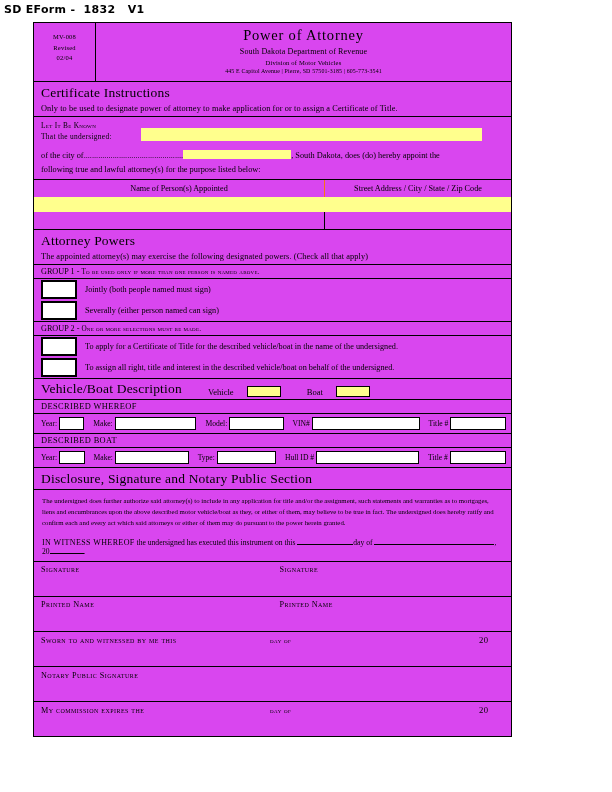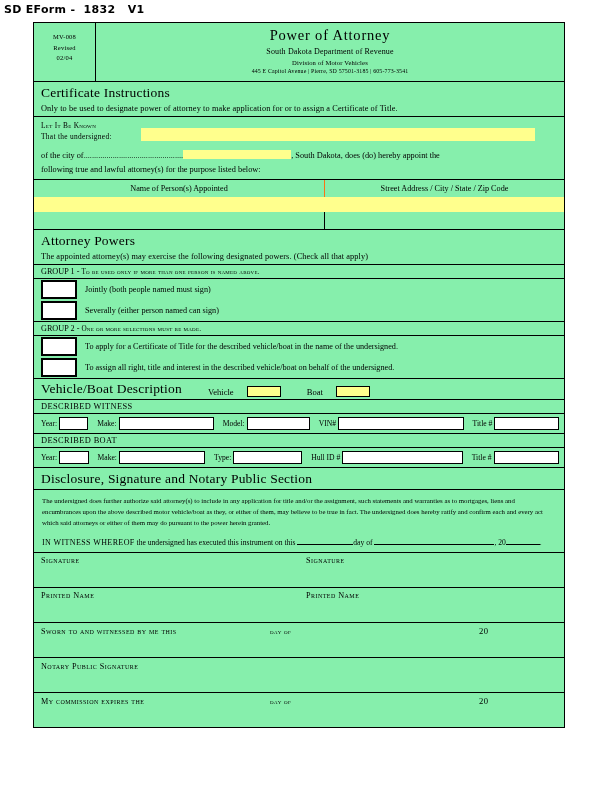--- a/index.html
+++ b/index.html
@@ -24,24 +24,24 @@
     letter-spacing: 0.3px;
     padding: 3px 0 0 4px;
     white-space: pre;
   }
 
   
   .doc {
     position: absolute;
     left: 33px;
     top: 22px;
-    width: 532px;
+    width: 479px;
     border: 1px solid #000;
     box-sizing: border-box;
-    background: #86efac;
+    background: #d946ef;
   }
 
   .hrule      { border-bottom: 1px solid #000; }
 
   
   .hdr { display: flex; align-items: stretch; }
   .hdr-left {
     width: 62px;
     border-right: 1px solid #000;
     text-align: center;
@@ -333,21 +333,21 @@
   </div>
 
   <div class="vb-title hrule">
     <span class="t">Vehicle/Boat Description</span>
     <span class="lab">Vehicle</span>
     <span class="vb-sw"></span>
     <span class="lab">Boat</span>
     <span class="vb-sw"></span>
   </div>
 
-  <div class="desc-lbl hrule">DESCRIBED WITNESS</div>
+  <div class="desc-lbl hrule">DESCRIBED WHEREOF</div>
 
   <div class="fieldrow hrule">
     <span class="fl">Year:</span>
     <span class="fbox" style="width:34px"></span>
     <span class="fl">Make:</span>
     <span class="fbox" style="width:112px"></span>
     <span class="fl">Model:</span>
     <span class="fbox" style="width:74px"></span>
     <span class="fl">VIN#</span>
     <span class="fbox" style="width:148px"></span>

